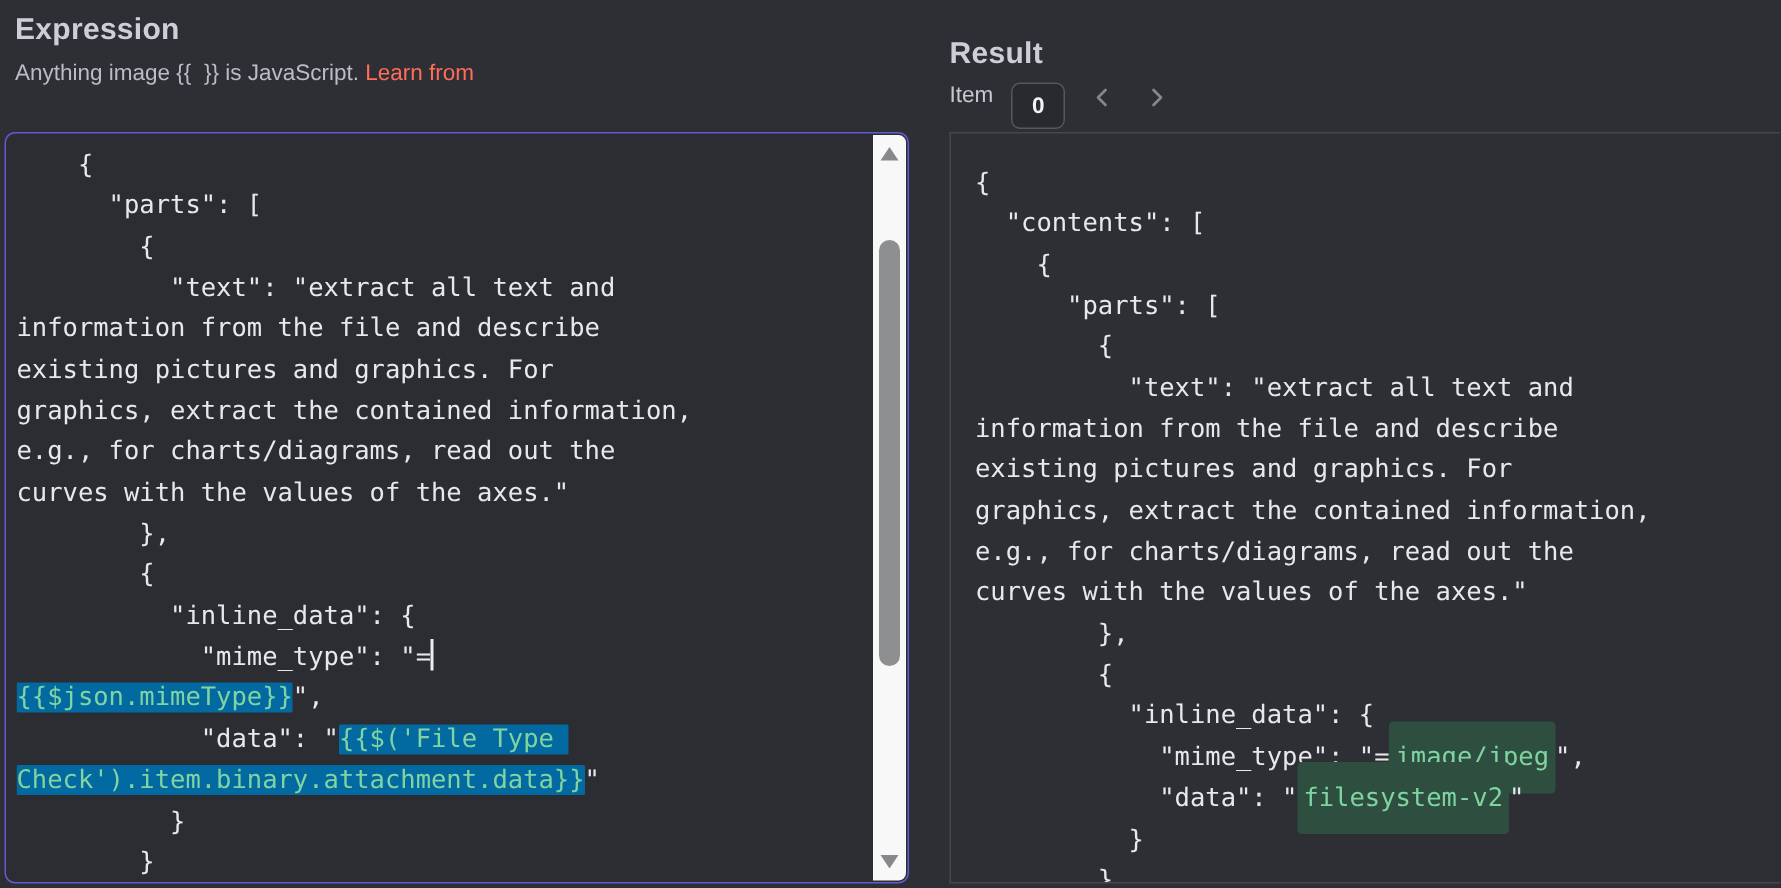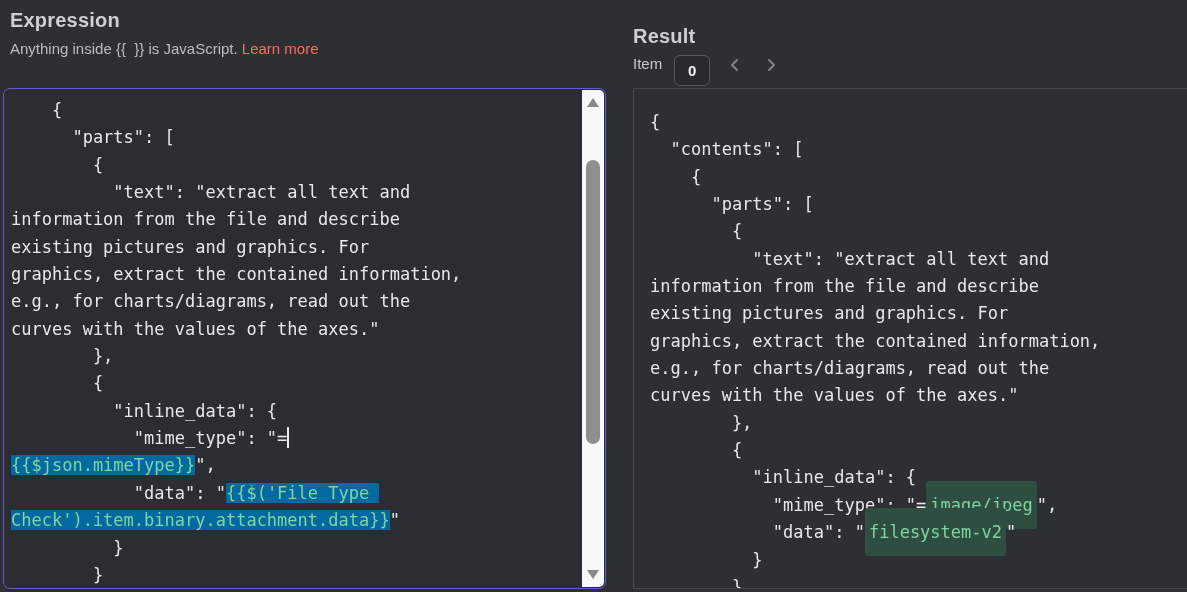--- a/index.html
+++ b/index.html
@@ -50,21 +50,21 @@
               background:#2e2f35;overflow:hidden;}
   .result-box .code{position:absolute;left:16px;top:20px;right:4px;}
 </style>
 </head>
 <body>
 
 <div class="page">
 
   <div class="left-header">
     <h2 class="panel-title">Expression</h2>
-    <p class="subtitle"><span>Anything inside {{  }} is JavaScript. </span><a>Learn more</a></p>
+    <p class="subtitle"><span>Anything image {{  }} is JavaScript. </span><a>Learn from</a></p>
   </div>
 
   <div class="editor">
     <div class="code"><div class="code-line"><span>    {</span></div><div class="code-line"><span>      "parts": [</span></div><div class="code-line"><span>        {</span></div><div class="code-line"><span>          "text": "extract all text and</span></div><div class="code-line"><span>information from the file and describe</span></div><div class="code-line"><span>existing pictures and graphics. For</span></div><div class="code-line"><span>graphics, extract the contained information,</span></div><div class="code-line"><span>e.g., for charts/diagrams, read out the</span></div><div class="code-line"><span>curves with the values of the axes."</span></div><div class="code-line"><span>        },</span></div><div class="code-line"><span>        {</span></div><div class="code-line"><span>          "inline_data": {</span></div><div class="code-line"><span>            "mime_type": "=</span><span class="cursor"></span></div><div class="code-line"><span class="hl">{{$json.mimeType}}</span><span>",</span></div><div class="code-line"><span>            "data": "</span><span class="hl">{{$('File Type </span></div><div class="code-line"><span class="hl">Check').item.binary.attachment.data}}</span><span>"</span></div><div class="code-line"><span>          }</span></div><div class="code-line"><span>        }</span></div></div>
     <div class="scrollbar">
       <div class="sb-arrow up"></div>
       <div class="sb-thumb"></div>
       <div class="sb-arrow down"></div>
     </div>
   </div>

